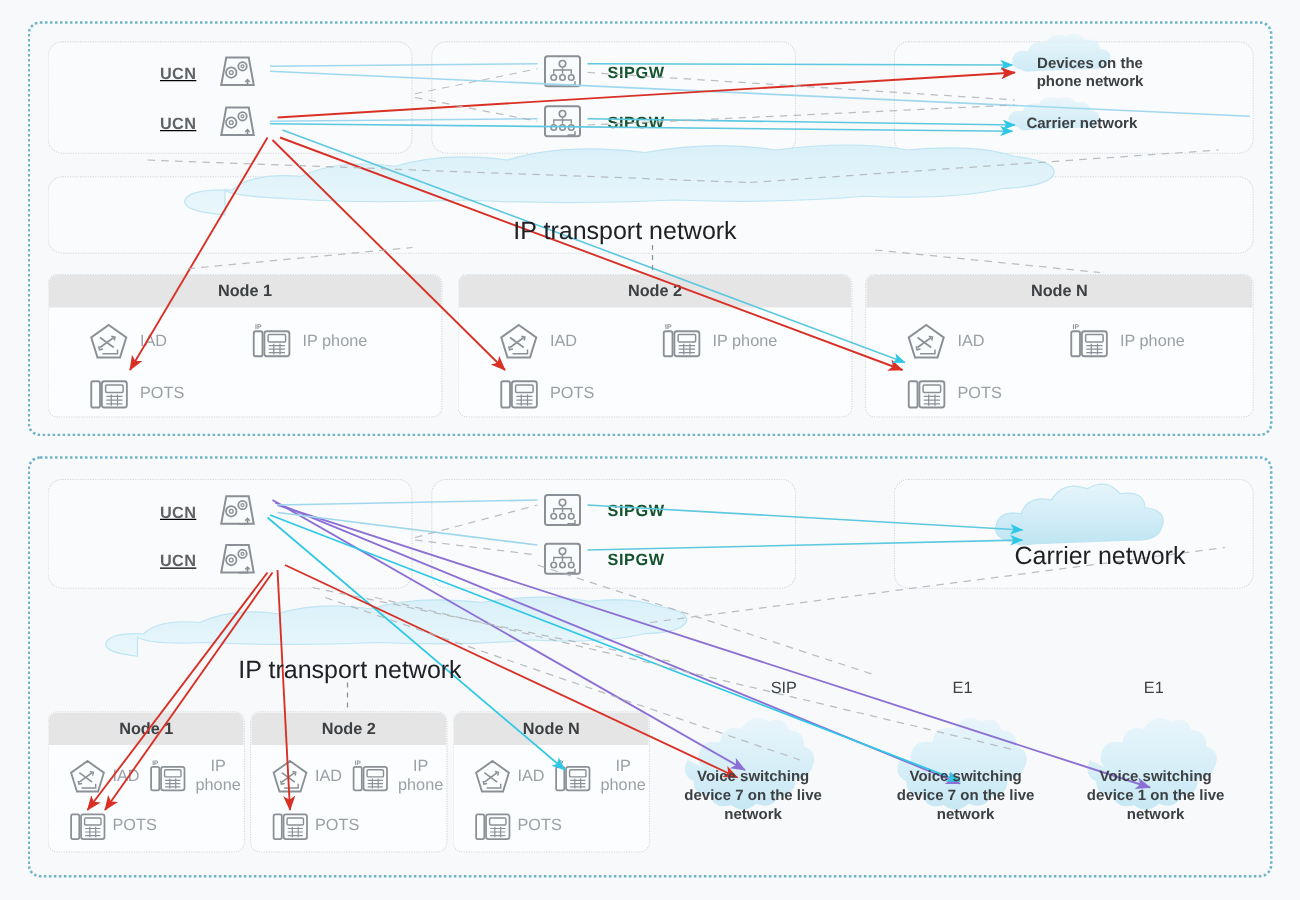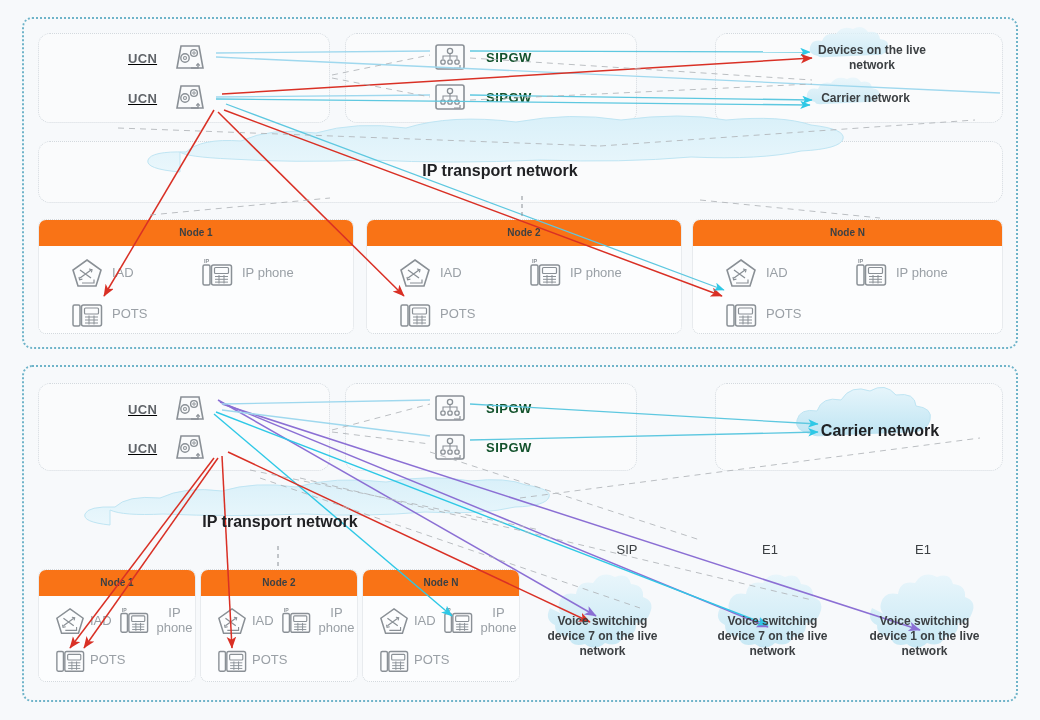--- a/index.html
+++ b/index.html
@@ -28,40 +28,40 @@
   .nodebox{
     position:absolute;
     border:1px dotted #d3d9de;
     border-radius:8px;
     box-sizing:border-box;
     background:#fcfdfe;
     overflow:hidden;
   }
   .node-head{
     height:26px;line-height:26px;text-align:center;
-    background:#f97316;
-    font-size:10px;font-weight:bold;color:#3c4043;
+    background:#e5e5e5;
+    font-size:13px;font-weight:bold;color:#3c4043;
   }
   .node-body{position:relative;height:calc(100% - 26px);}
 
   .dev{position:absolute;display:flex;align-items:center;gap:7px;text-align:center;}
   .dev-label{font-size:13px;color:#9aa0a6;white-space:pre-line;line-height:1.15;}
   .dev-label.narrow{max-width:46px;white-space:normal;}
 
   .ucn-row{position:absolute;display:flex;align-items:center;gap:14px;text-decoration:underline;}
   .ucn-text{font-size:13px;color:#5f6368;font-weight:600;letter-spacing:.3px;}
   .gw-row{position:absolute;display:flex;align-items:center;gap:18px;}
   .gw-text{font-size:13px;color:#14532d;font-weight:bold;letter-spacing:.5px;}
 
   .cloud-label{
     position:absolute;text-align:center;
     font-size:12px;color:#3c4043;font-weight:bold;line-height:1.25;
     pointer-events:none;
   }
-  .big-cloud-label{font-size:16px;font-weight:bold;color:#202124;}
+  .big-cloud-label{font-size:20px;font-weight:normal;color:#202124;margin-top:12px;}
   .proto{
     position:absolute;font-size:13px;color:#3c4043;text-align:center;
   }
   svg.layer{position:absolute;left:0;top:0;width:1040px;height:720px;pointer-events:none;}
   .icon{flex:0 0 auto;}
 </style>
 </head>
 <body>
 
 <svg width="0" height="0" style="position:absolute">
@@ -463,21 +463,21 @@
     <path d="M250 470 L540 530"></path>
     <path d="M260 478 L640 608"></path>
     <path d="M300 478 L812 600"></path>
     <path d="M430 452 L700 540"></path>
     <path d="M520 498 L980 438"></path>
   </g>
   <line x1="278" y1="546" x2="278" y2="566" stroke="#8a9096" stroke-width="1" stroke-dasharray="4,4"></line>
 </svg>
 
 <div class="cloud-label" style="left:812px;top:43px;width:120px;">Devices on the
-live network</div>
+phone network</div>
 <div class="cloud-label" style="left:808px;top:91px;width:115px;">Carrier network</div>
 <div class="cloud-label big-cloud-label" style="left:400px;top:161px;width:200px;">IP transport network</div>
 
 <div class="cloud-label big-cloud-label" style="left:795px;top:421px;width:170px;">Carrier network</div>
 <div class="cloud-label big-cloud-label" style="left:180px;top:512px;width:200px;">IP transport network</div>
 
 <div class="proto" style="left:592px;top:542px;width:70px;">SIP</div>
 <div class="proto" style="left:735px;top:542px;width:70px;">E1</div>
 <div class="proto" style="left:888px;top:542px;width:70px;">E1</div>
 

